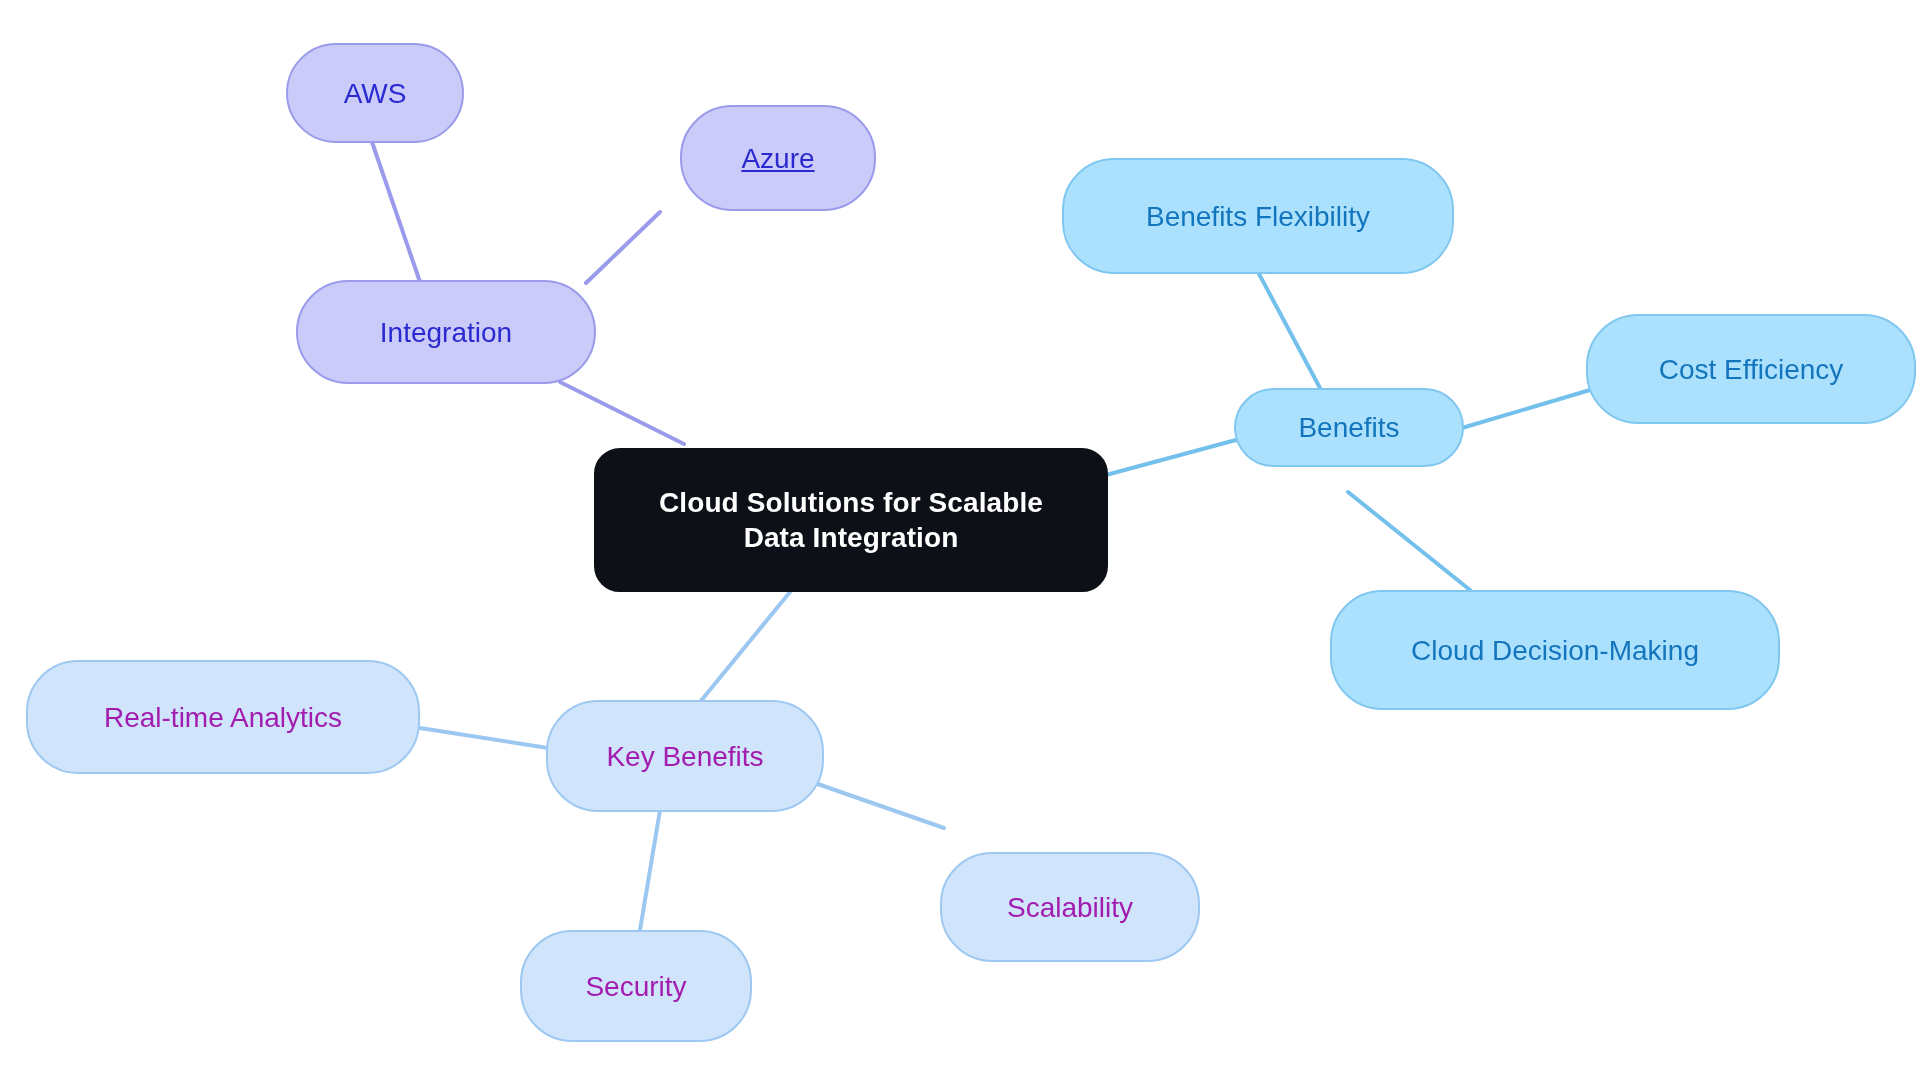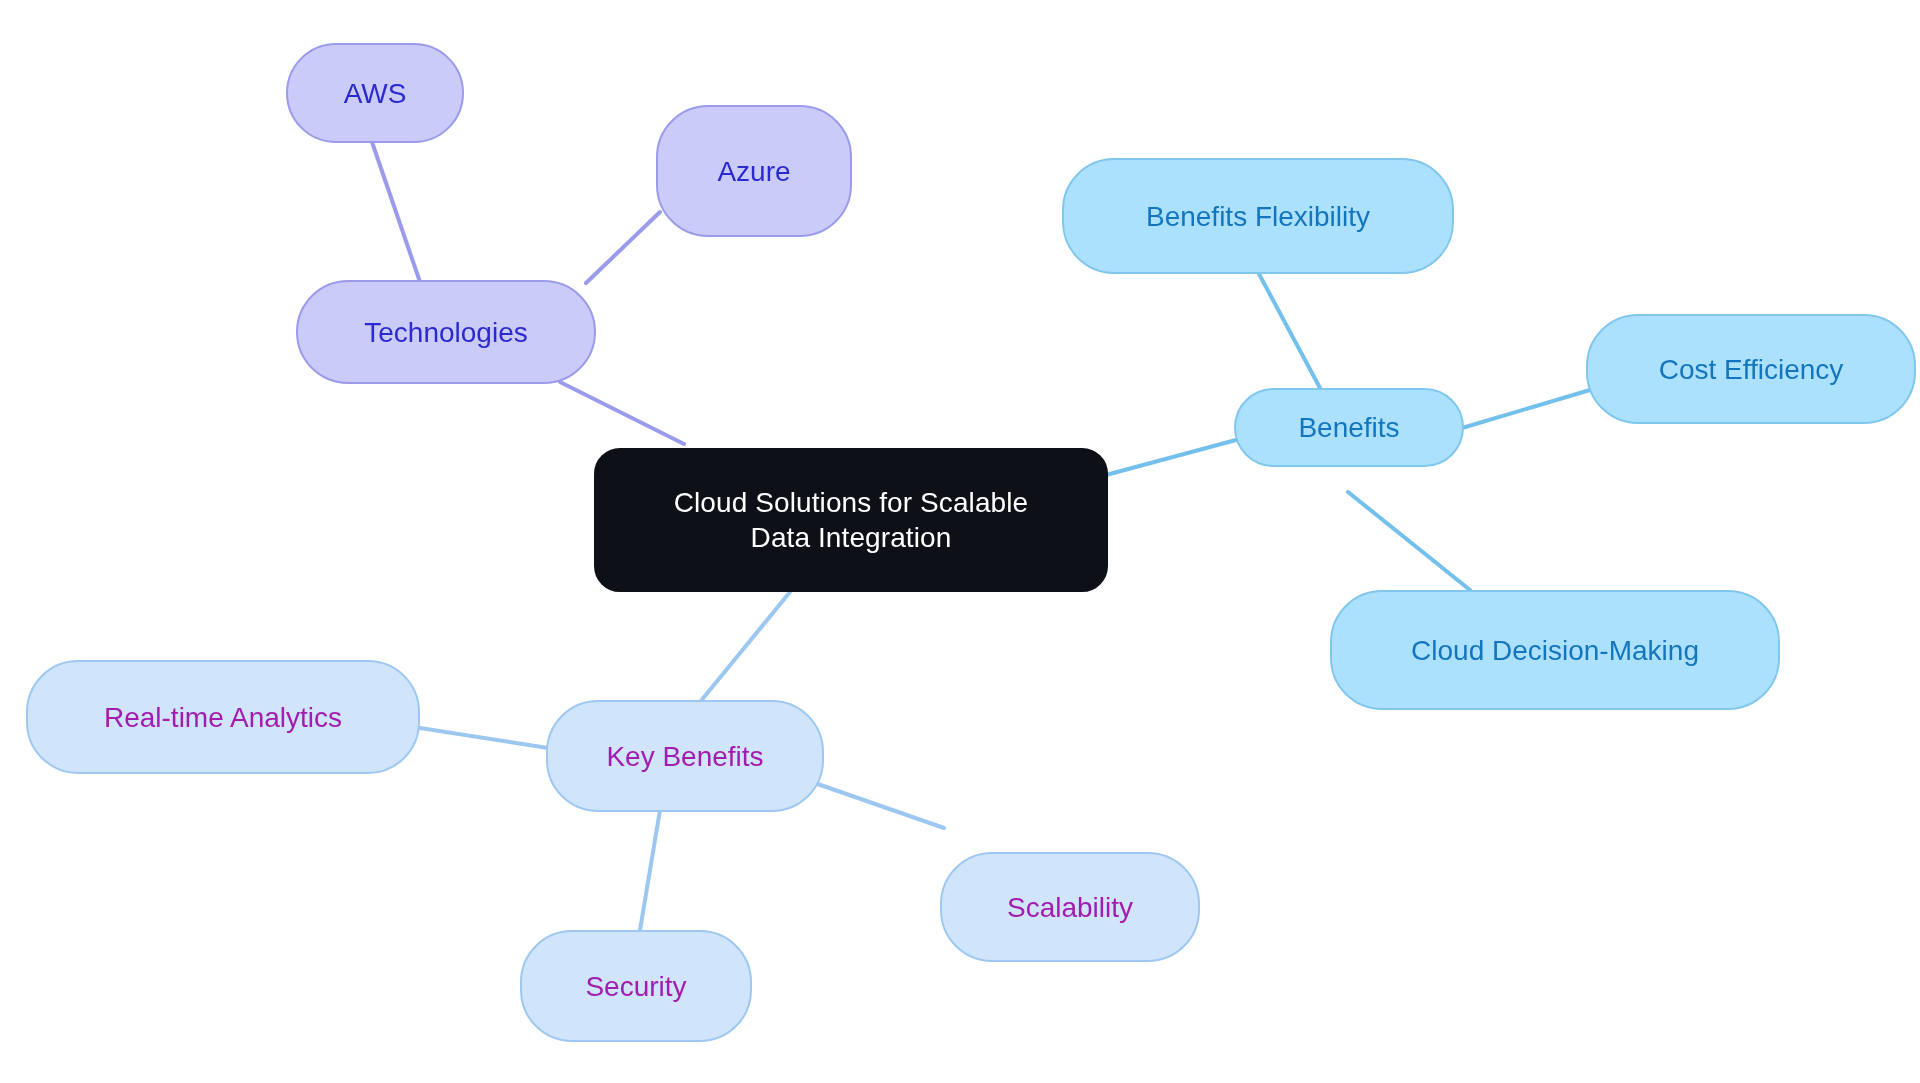--- a/index.html
+++ b/index.html
@@ -40,20 +40,21 @@
     padding: 4px 10px;
     z-index: 2;
   }
   .node-root {
     background: #0d1117;
     border-color: #0d1117;
     color: #ffffff;
     border-radius: 26px;
     font-size: 28px;
     letter-spacing: 0.1px;
+    font-weight: bold;
   }
   .node-branch-purple,
   .node-leaf-purple {
     background: #cacbf8;
     border-color: #9a9bea;
     color: #2a2ad0;
     border-radius: 52px;
     font-size: 28px;
   }
   .node-branch-sky,
@@ -86,23 +87,23 @@
       <line x1="1462" y1="428" x2="1590" y2="390" stroke="#74c0ec" stroke-width="4" stroke-linecap="round"></line>
       <line x1="1348" y1="492" x2="1470" y2="590" stroke="#74c0ec" stroke-width="4" stroke-linecap="round"></line>
       <line x1="790" y1="592" x2="700" y2="702" stroke="#9cc7f0" stroke-width="4" stroke-linecap="round"></line>
       <line x1="548" y1="748" x2="420" y2="728" stroke="#9cc7f0" stroke-width="4" stroke-linecap="round"></line>
       <line x1="812" y1="782" x2="944" y2="828" stroke="#9cc7f0" stroke-width="4" stroke-linecap="round"></line>
       <line x1="660" y1="810" x2="640" y2="930" stroke="#9cc7f0" stroke-width="4" stroke-linecap="round"></line>
     </svg>
   <div id="node-layer">
       <div class="node node-root" style="left: 594px; top: 448px; width: 514px; height: 144px;"><span>Cloud Solutions for Scalable
 Data Integration</span></div>
-      <div class="node node-branch-purple" style="left: 296px; top: 280px; width: 300px; height: 104px;"><span>Technologies</span></div>
+      <div class="node node-branch-purple" style="left: 296px; top: 280px; width: 300px; height: 104px;"><span>Integration</span></div>
       <div class="node node-leaf-purple" style="left: 286px; top: 43px; width: 178px; height: 100px;"><span>AWS</span></div>
-      <div class="node node-leaf-purple" style="left: 656px; top: 105px; width: 196px; height: 132px;"><span>Azure</span></div>
+      <div class="node node-leaf-purple" style="left: 680px; top: 105px; width: 196px; height: 106px; text-decoration: underline;"><span>Azure</span></div>
       <div class="node node-branch-sky" style="left: 1234px; top: 388px; width: 230px; height: 79px;"><span>Benefits</span></div>
       <div class="node node-leaf-sky" style="left: 1062px; top: 158px; width: 392px; height: 116px;"><span>Benefits Flexibility</span></div>
       <div class="node node-leaf-sky" style="left: 1586px; top: 314px; width: 330px; height: 110px;"><span>Cost Efficiency</span></div>
       <div class="node node-leaf-sky" style="left: 1330px; top: 590px; width: 450px; height: 120px;"><span>Cloud Decision-Making</span></div>
       <div class="node node-branch-lightblue" style="left: 546px; top: 700px; width: 278px; height: 112px;"><span>Key Benefits</span></div>
       <div class="node node-leaf-lightblue" style="left: 26px; top: 660px; width: 394px; height: 114px;"><span>Real-time Analytics</span></div>
       <div class="node node-leaf-lightblue" style="left: 940px; top: 812px; width: 260px; height: 110px; margin-top: 40px;"><span>Scalability</span></div>
       <div class="node node-leaf-lightblue" style="left: 520px; top: 930px; width: 232px; height: 112px;"><span>Security</span></div>
     </div>
 </div>

